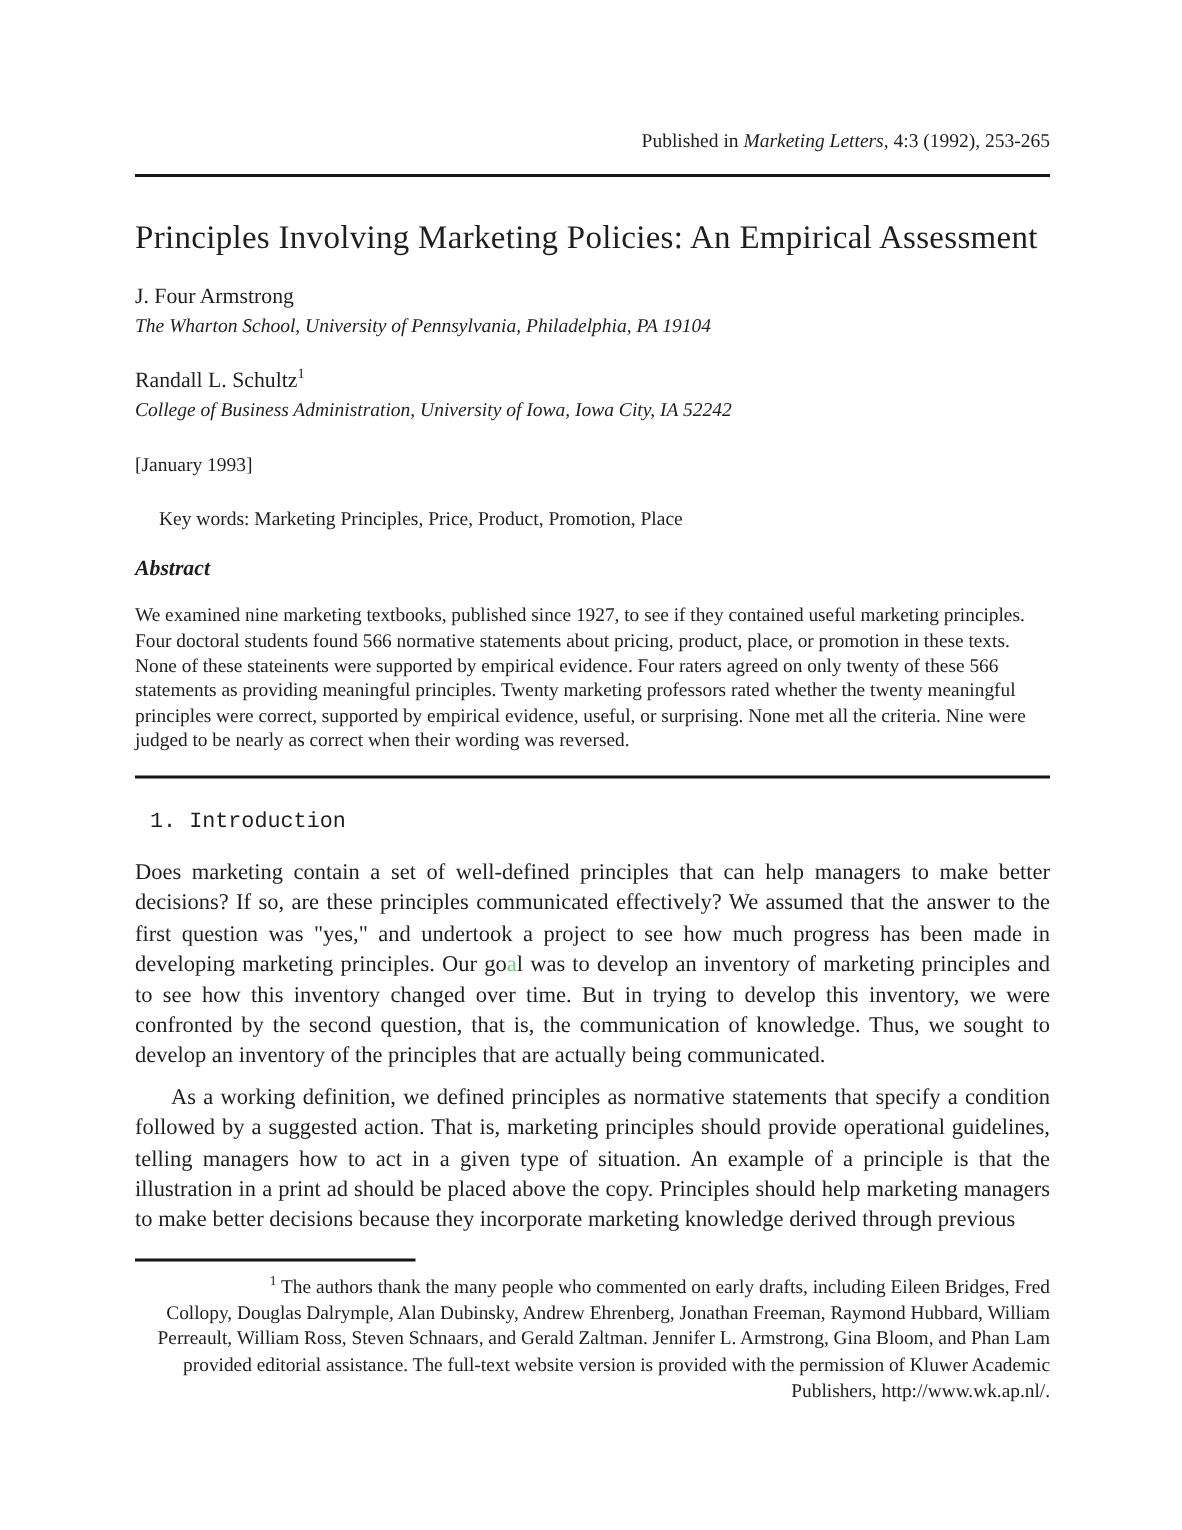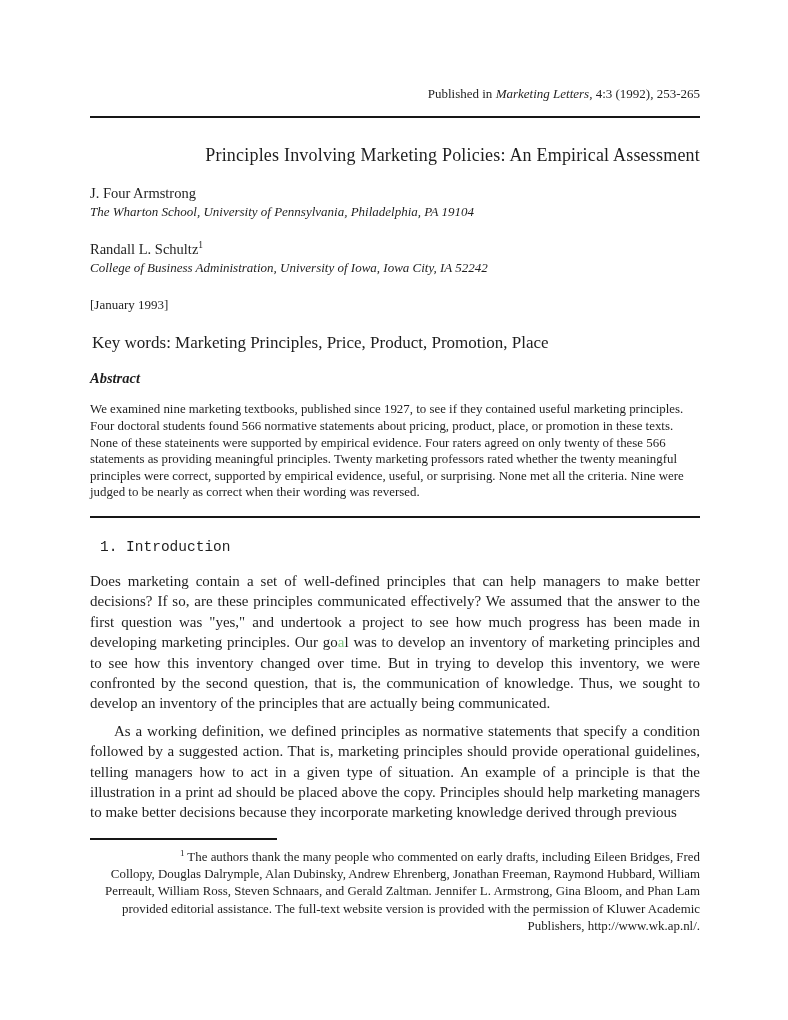--- a/index.html
+++ b/index.html
@@ -24,46 +24,45 @@
     line-height: 1.25;
     margin: 0 0 14px 0;
   }
   .published .journal { font-style: italic; }
   .rule-top {
     border: none;
     border-top: 2.5px solid #161616;
     margin: 0 0 27px 0;
   }
   .paper-title {
-    font-size: 18px;
+    font-size: 22px;
     font-weight: normal;
     margin: 0 0 19px 0;
     letter-spacing: 0.2px;
-    text-align: right;
   }
   .author-name {
     font-size: 14.5px;
     margin: 0 0 2px 0;
   }
   .author-name sup {
     font-size: 9.5px;
     line-height: 0;
   }
   .author-affil {
     font-size: 13px;
     font-style: italic;
     margin: 0 0 21px 0;
   }
   .date-line {
     font-size: 13px;
     margin: 0 0 20px 0;
   }
   .keywords-line {
-    font-size: 17px;
-    margin: 0 0 17px 2px;
+    font-size: 13px;
+    margin: 0 0 17px 16px;
   }
   .abstract-heading {
     font-size: 14.5px;
     font-style: italic;
     font-weight: bold;
     margin: 0 0 14px 0;
   }
   .abstract-text {
     font-size: 12.9px;
     line-height: 1.29;

